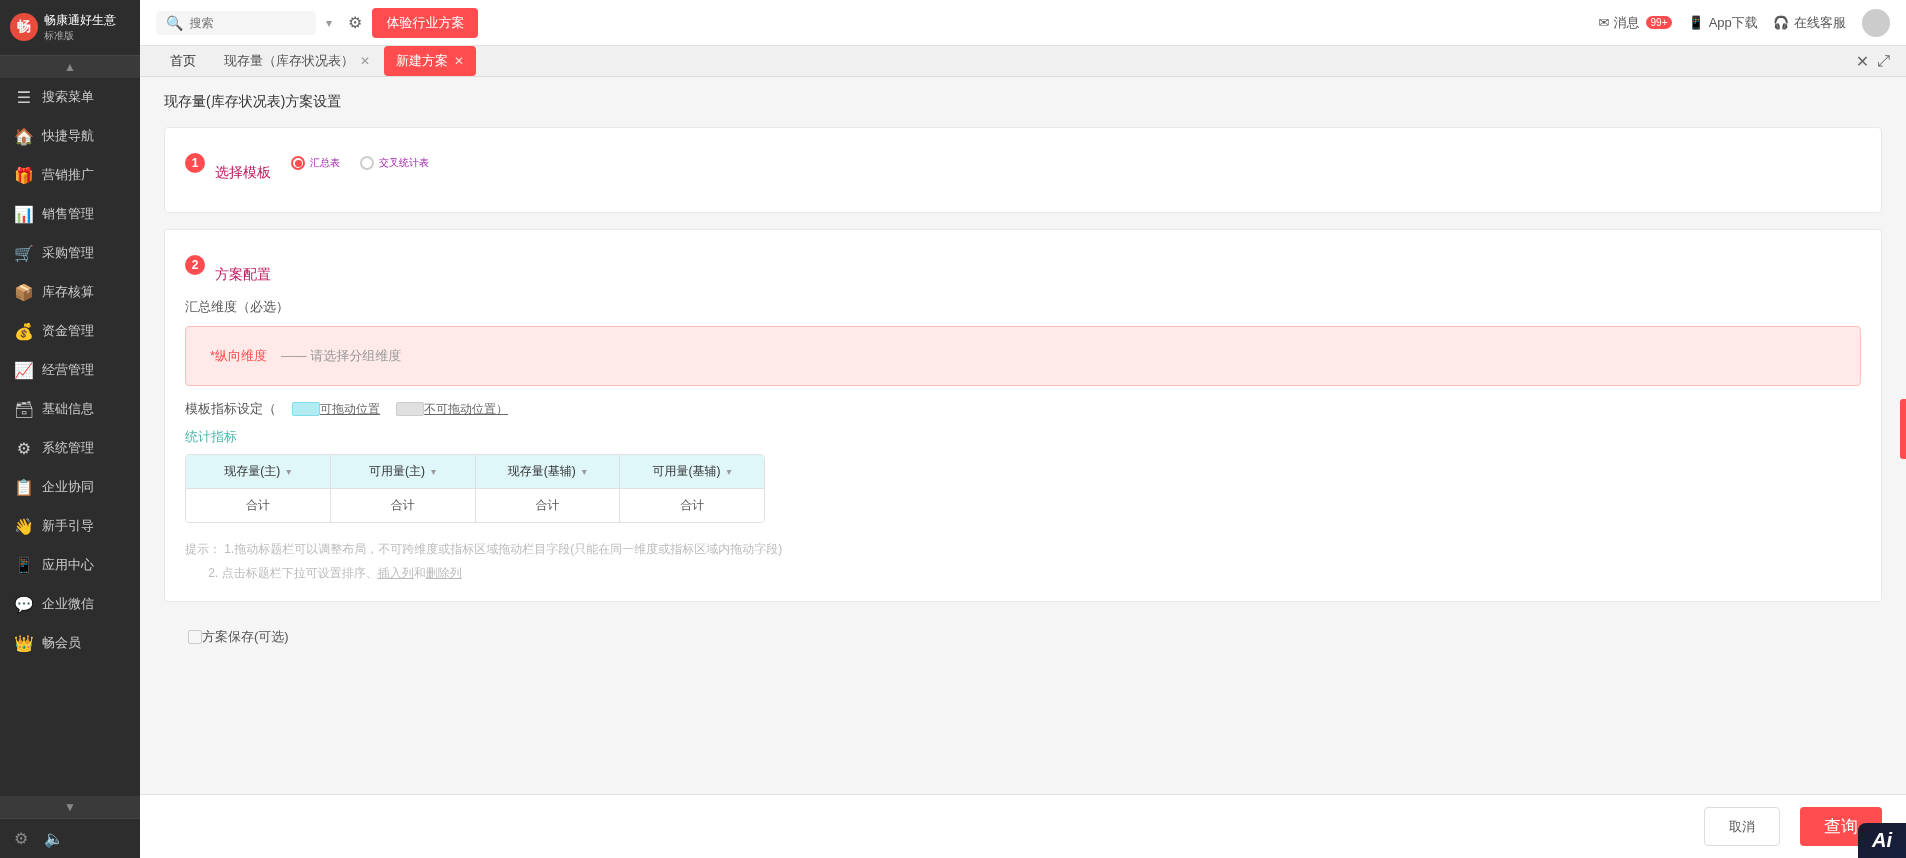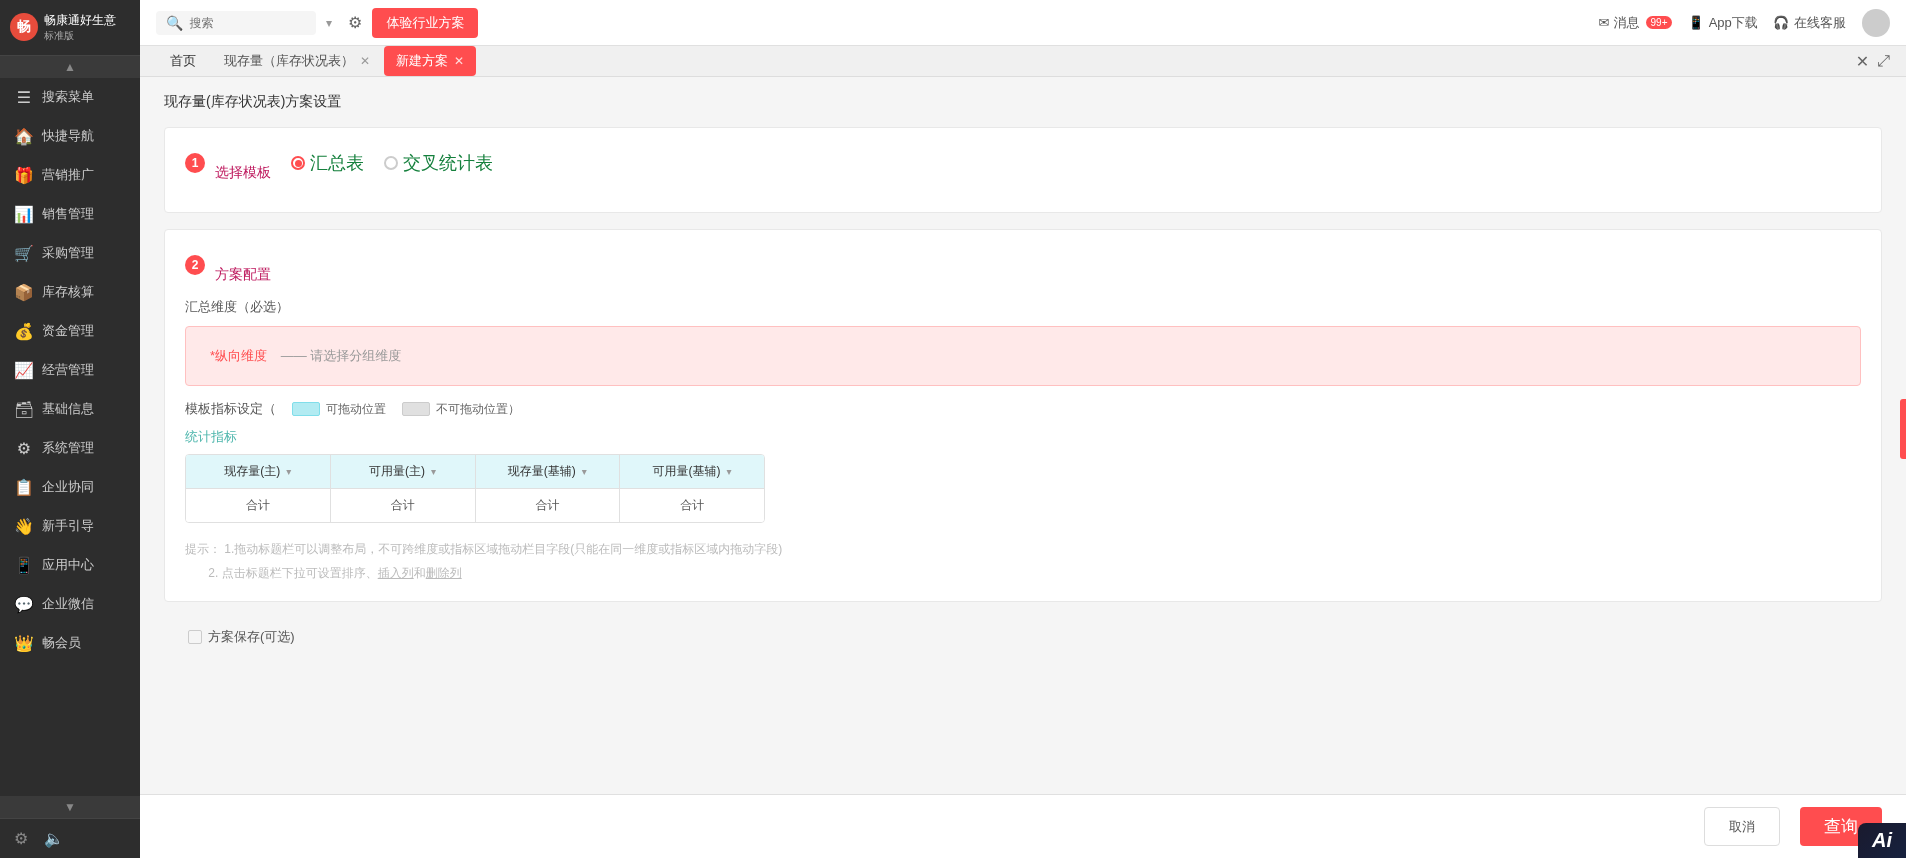--- a/index.html
+++ b/index.html
@@ -150,42 +150,42 @@
       background: #ff4d4f; color: white; border-radius: 50%;
       width: 20px; height: 20px; display: flex; align-items: center; justify-content: center;
       font-size: 12px; font-weight: bold; flex-shrink: 0;
     }
     .section-title { font-size: 14px; color: #be185d; font-weight: 500; margin-top: 20px; }
 
     .radio-group {
       display: flex; align-items: center; gap: 20px; margin-left: 10px;
     }
     .radio-item {
-      display: flex; align-items: center; gap: 5px; cursor: pointer; font-size: 18px; color: #15803d;
+      display: flex; align-items: center; gap: 5px; cursor: pointer; font-size: 10px; color: #a21caf;
     }
     .radio-dot {
       width: 14px; height: 14px; border-radius: 50%; border: 2px solid #ccc;
       display: flex; align-items: center; justify-content: center;
     }
     .radio-dot.checked { border-color: #ff4d4f; }
     .radio-dot.checked::after {
       content: ''; width: 7px; height: 7px; background: #ff4d4f; border-radius: 50%;
     }
 
     .dimension-area {
       background: #ffe9e9; border: 1px solid #ffc0c0; border-radius: 4px;
       padding: 20px 24px; margin-top: 10px;
     }
     .dimension-label { color: #ff4d4f; font-size: 13px; }
     .dimension-placeholder { color: #999; font-size: 13px; margin-left: 10px; }
 
     .indicator-legend {
       display: flex; align-items: center; gap: 16px; margin-bottom: 10px; margin-top: 14px;
     }
-    .legend-item { display: flex; align-items: center; gap: 6px; font-size: 12px; color: #666; }
+    .legend-item { display: flex; align-items: center; font-size: 12px; color: #666; text-decoration: underline; }
     .legend-box {
       width: 28px; height: 14px; border-radius: 2px;
     }
     .legend-box.draggable { background: #b2ebf2; border: 1px solid #80deea; }
     .legend-box.non-draggable { background: #e0e0e0; border: 1px solid #ccc; }
 
     .stats-title { color: #4db6ac; font-size: 13px; margin-bottom: 8px; font-weight: 500; }
 
     .stats-table { border: 1px solid #e0e0e0; border-radius: 4px; overflow: hidden; width: 580px; }
     .stats-table-header {
@@ -208,21 +208,21 @@
     }
     .col-dropdown { color: #999; font-size: 10px; cursor: pointer; }
 
     .tips-section { margin-top: 14px; }
     .tip-text { font-size: 12px; color: #bbb; line-height: 2; }
 
     
     .content-footer {
       padding: 10px 24px 0;
     }
-    .save-check { display: flex; align-items: center; gap: 6px; cursor: pointer; font-size: 13px; color: #555; }
+    .save-check { display: flex; align-items: center; cursor: pointer; font-size: 13px; color: #555; }
     .checkbox { width: 14px; height: 14px; border: 1px solid #ccc; border-radius: 2px; }
 
     
     .bottom-bar {
       background: #fff; border-top: 1px solid #e0e0e0;
       padding: 12px 24px; display: flex; justify-content: flex-end; gap: 20px;
       flex-shrink: 0;
     }
     .btn-cancel {
       padding: 8px 24px; border: 1px solid #ddd; background: white;

